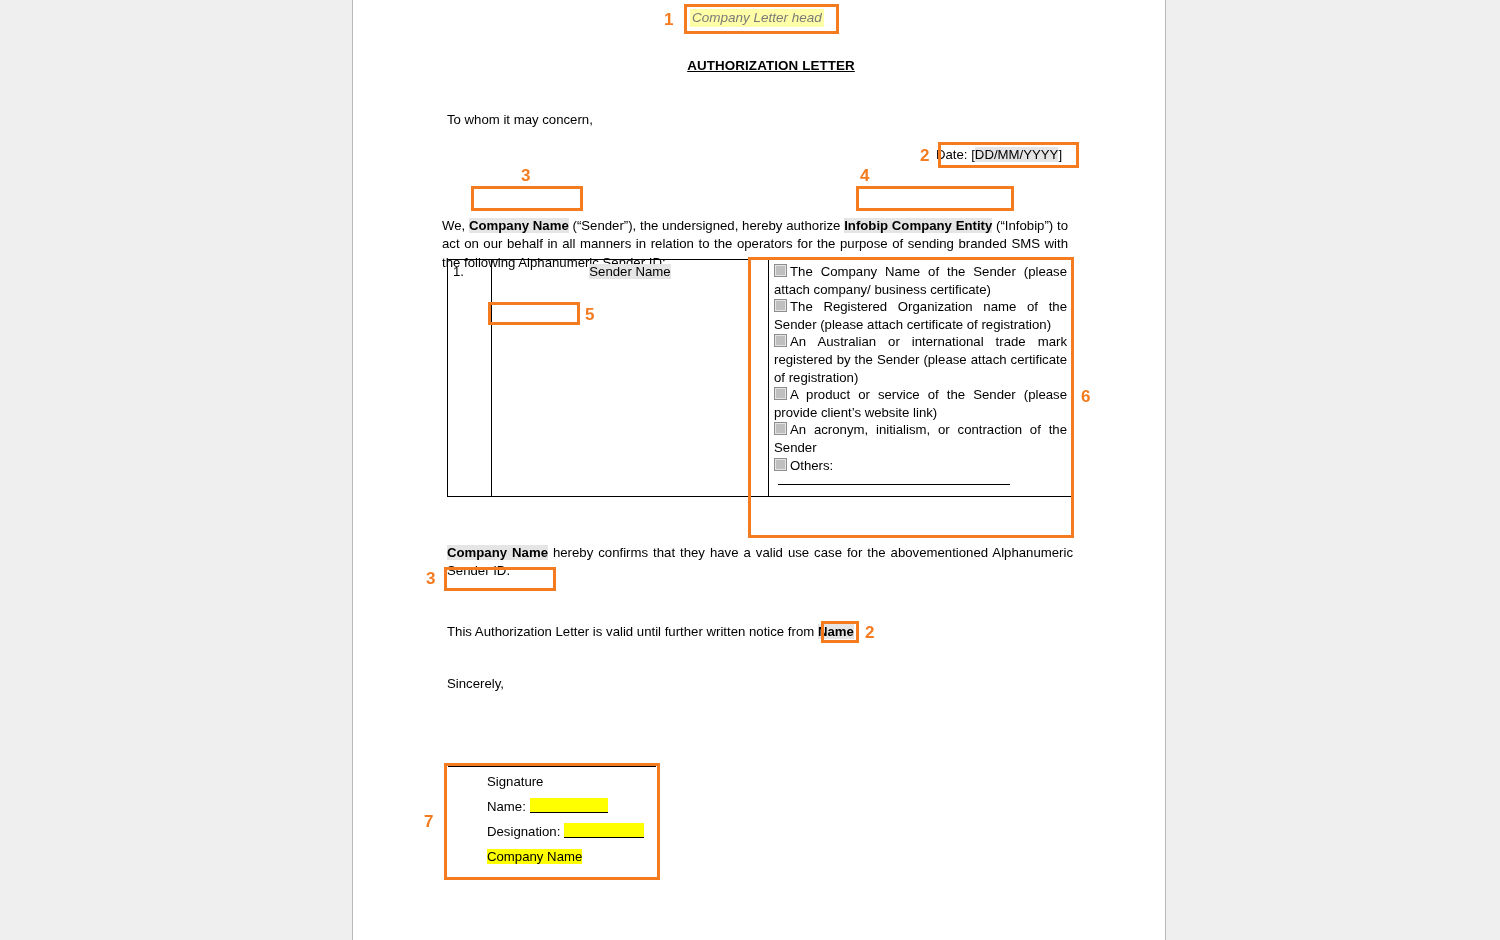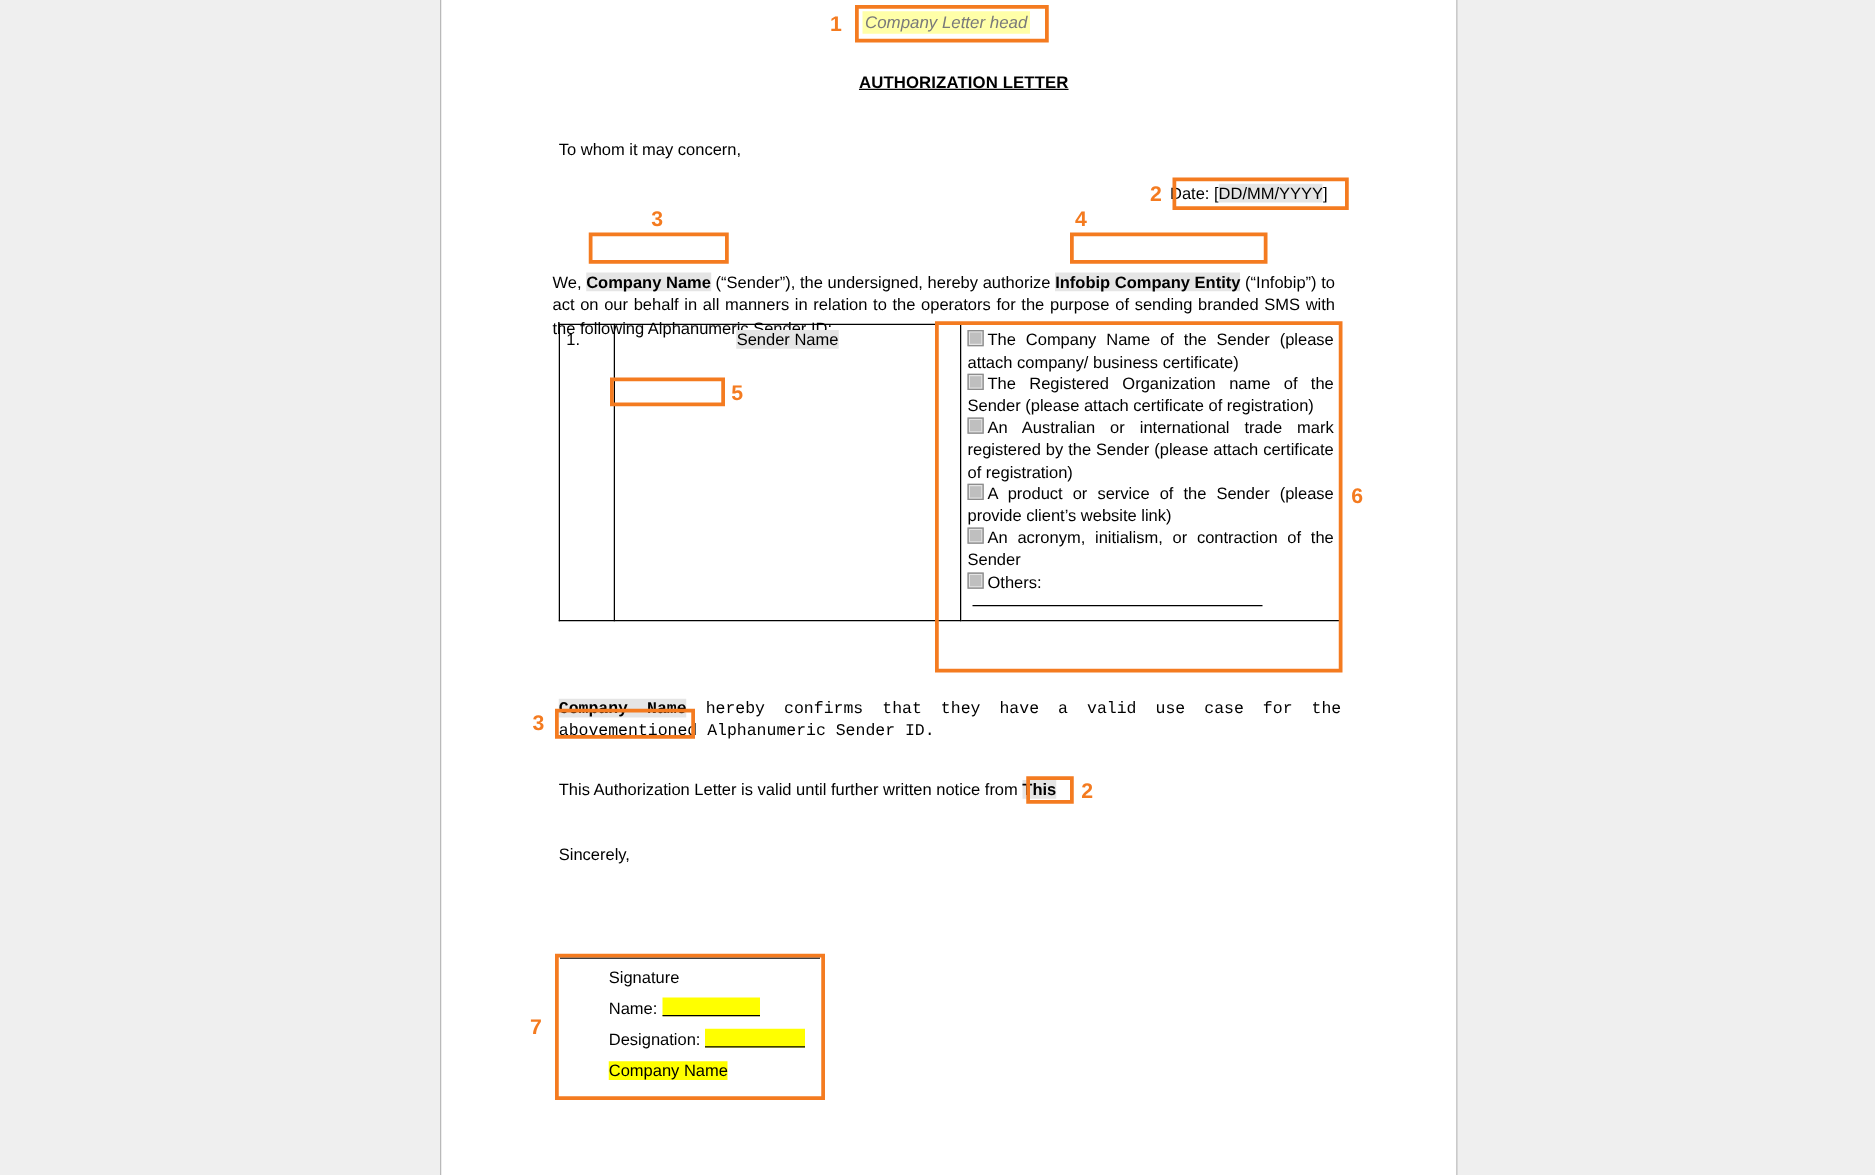--- a/index.html
+++ b/index.html
@@ -81,24 +81,23 @@
   .date-line { left: 583px; top: 146px; white-space: nowrap; }
   .para-we {
     left: 89px;
     top: 189px;
     width: 626px;
     text-align: justify;
     margin-top: 28px;
   }
   .para-confirm {
     left: 94px;
-    top: 558px;
+    top: 544px;
     width: 626px;
     text-align: justify;
-    font-family: Liberation Mono, monospace;
   }
   .para-valid { left: 94px; top: 623px; white-space: nowrap; }
   .sincerely { left: 94px; top: 675px; }
 
   
   .tbl {
     position: absolute;
     left: 94px;
     top: 259px;
     width: 626px;
@@ -206,21 +205,21 @@
             <div><span class="cbx"></span><span>A product or service of the Sender (please provide client’s website link)</span></div>
             <div><span class="cbx"></span><span>An acronym, initialism, or contraction of the Sender</span></div>
             <div><span class="cbx"></span><span>Others: </span><span class="blankline"></span></div>
           </td>
         </tr>
       </tbody>
         </table>
 
       <div class="blk para-confirm"><span class="hl b">Company Name</span><span> hereby confirms that they have a valid use case for the abovementioned Alphanumeric Sender ID.</span></div>
 
-      <div class="blk para-valid"><span>This Authorization Letter is valid until further written notice from </span><span class="hl b">This</span></div>
+      <div class="blk para-valid"><span>This Authorization Letter is valid until further written notice from </span><span class="hl b">Name</span></div>
 
       <div class="blk sincerely">Sincerely,</div>
 
       <div class="sig">
         <div class="rule"></div>
         <div class="sig-line">Signature</div>
         <div class="sig-line"><span>Name:</span> <span class="fld"></span></div>
         <div class="sig-line"><span>Designation:</span> <span class="fld wide"></span></div>
         <div class="sig-line"><span class="cname">Company Name</span></div>
       </div>

